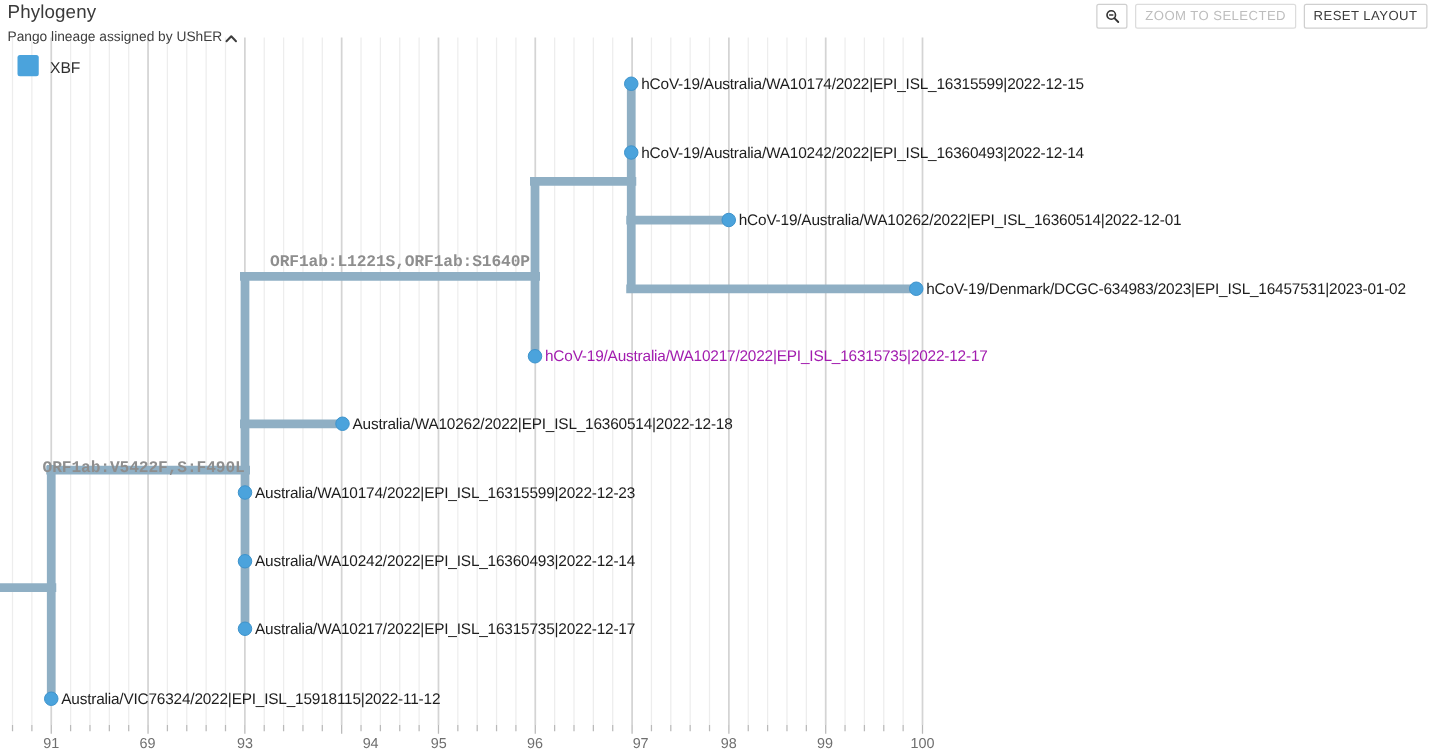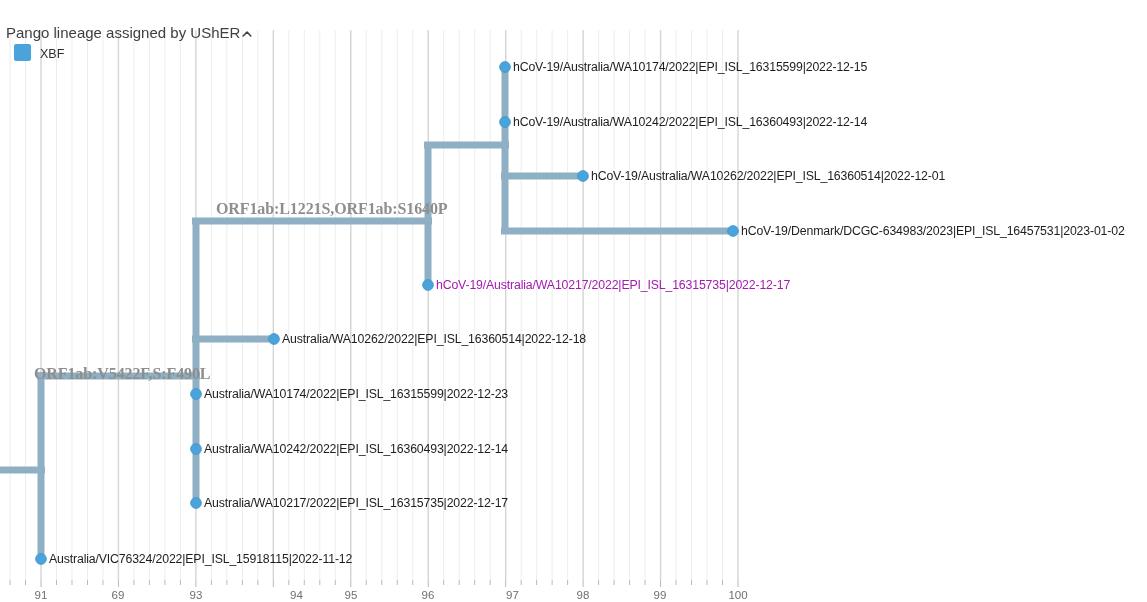--- a/index.html
+++ b/index.html
@@ -22,21 +22,21 @@
     width: 1147px; height: 26px;
   }
   #panel-title {
     position: absolute; left: 6px; top: 1px;
     font-size: 15px; color: #3a3a3a;
     letter-spacing: 0.1px;
     white-space: nowrap;
   }
   #legend-title-row {
     position: absolute; left: 6px; top: 24px;
-    font-size: 15px; color: #3f3f3f;
+    font-size: 11px; color: #3f3f3f;
     white-space: nowrap;
     display: flex; align-items: center;
   }
   #legend-collapse-icon {
     display: inline-block; margin-left: 1px;
     width: 12px; height: 12px; position: relative; top: 1px;
   }
   #legend-collapse-icon svg { display: block; }
 
   #legend-items {
@@ -87,22 +87,22 @@
     position: absolute;
     font-family: "Liberation Sans", sans-serif;
     font-size: 12.3px;
     color: #1d1d1d;
     white-space: nowrap;
     transform: translateY(-50%);
     letter-spacing: -0.15px;
   }
   .mut-label {
     position: absolute;
-    font-family: Liberation Serif, serif;
-    font-size: 16px;
+    font-family: Liberation Mono, monospace;
+    font-size: 13px;
     font-weight: bold;
     color: #8e8e8e;
     white-space: nowrap;
     transform: translateY(-50%);
     letter-spacing: -0.1px;
   }
   .axis-label {
     position: absolute;
     font-family: "Liberation Sans", sans-serif;
     font-size: 11.5px;
@@ -275,20 +275,37 @@
       <div class="axis-label" style="left: 196px; top: 589px; color: rgb(111, 111, 111);">93</div>
       <div class="axis-label" style="left: 274px; top: 589px; color: rgb(111, 111, 111); padding-left: 45px;">94</div>
       <div class="axis-label" style="left: 351px; top: 589px; color: rgb(111, 111, 111);">95</div>
       <div class="axis-label" style="left: 428px; top: 589px; color: rgb(111, 111, 111);">96</div>
       <div class="axis-label" style="left: 505px; top: 589px; color: rgb(111, 111, 111); padding-left: 15px;">97</div>
       <div class="axis-label" style="left: 583px; top: 589px; color: rgb(111, 111, 111);">98</div>
       <div class="axis-label" style="left: 660px; top: 589px; color: rgb(111, 111, 111);">99</div>
       <div class="axis-label" style="left: 738px; top: 589px; color: rgb(111, 111, 111);">100</div>
     </div>
 
+  <div id="header-bar">
+    <div id="panel-title">Phylogeny</div>
+
+    <div id="toolbar">
+      <div class="tb-btn icon-btn">
+        <svg width="12" height="12" viewBox="0 0 12 12">
+          <circle cx="5" cy="5" r="3.4" fill="none" stroke="#333" stroke-width="1.3"></circle>
+          <line x1="3.3" y1="5" x2="6.7" y2="5" stroke="#333" stroke-width="1.3"></line>
+          <line x1="7.5" y1="7.5" x2="10.6" y2="10.6" stroke="#333" stroke-width="1.5" stroke-linecap="round"></line>
+        </svg>
+      </div>
+
+      <div class="tb-btn disabled">ZOOM TO SELECTED</div>
+
+      <div class="tb-btn">RESET LAYOUT</div>
+    </div>
+  </div>
 
   <div id="legend-title-row">
     <span>Pango lineage assigned by UShER</span>
     <span id="legend-collapse-icon">
       <svg width="12" height="12" viewBox="0 0 12 12">
         <polyline points="2.2,8 6,4 9.8,8" fill="none" stroke="#3f3f3f" stroke-width="1.6" stroke-linecap="round" stroke-linejoin="round"></polyline>
       </svg>
     </span>
   </div>
 

